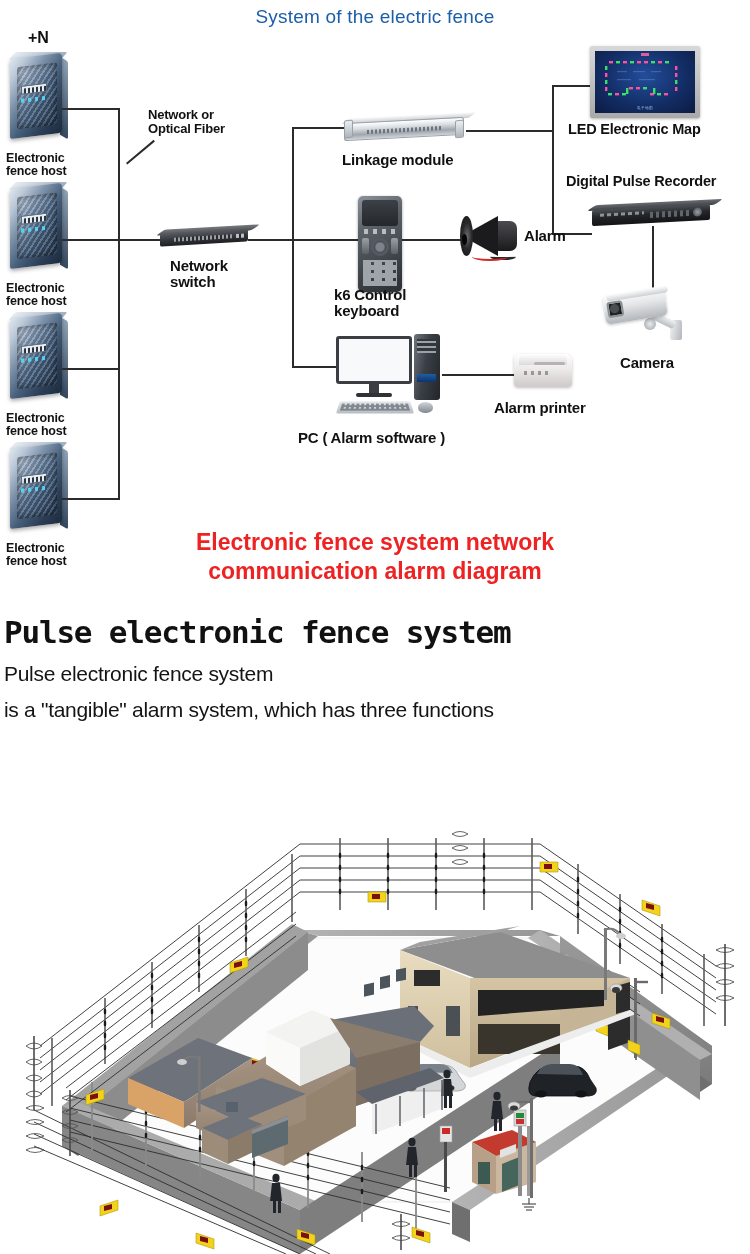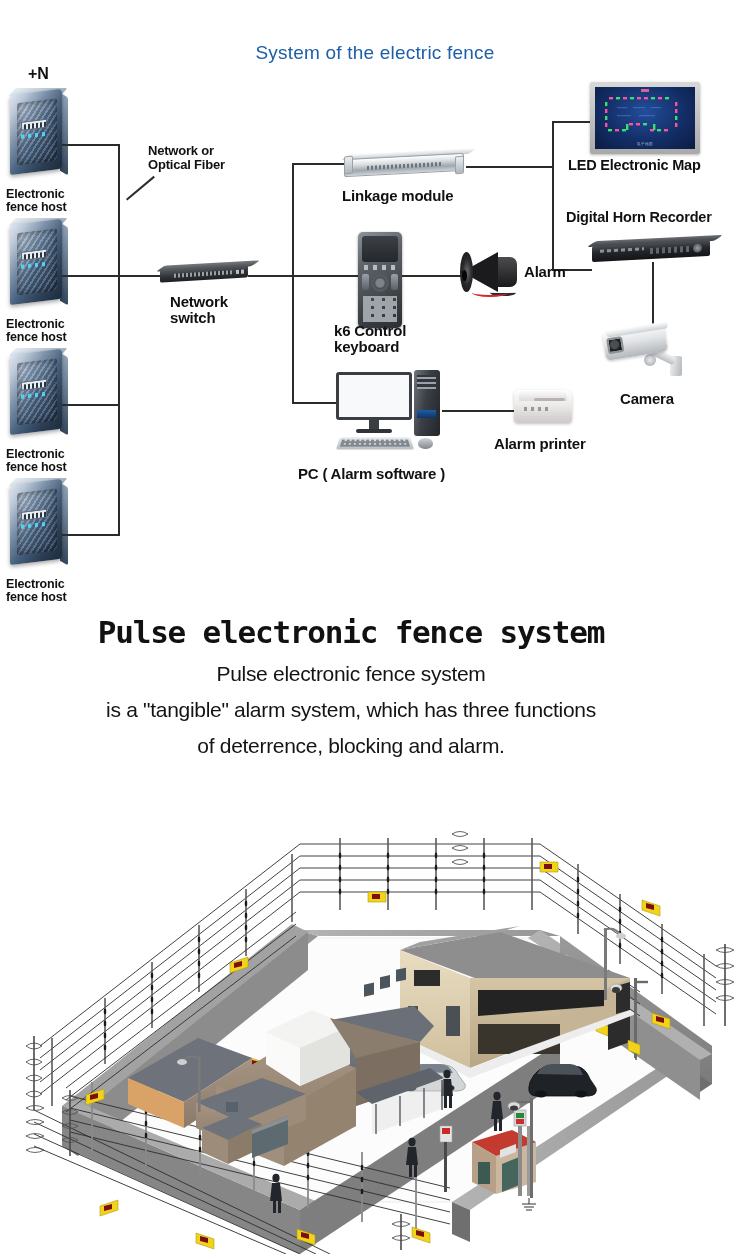--- a/index.html
+++ b/index.html
@@ -13,21 +13,20 @@
     position: relative;
     font-family: "Liberation Sans", sans-serif;
     overflow: hidden;
   }
 
   
   #diagram-section {
     position: absolute; left: 0; top: 0;
     width: 750px; height: 600px;
     background: #fff;
-    margin-top: 36px;
   }
   #diagram-title {
     position: absolute; left: 0; top: 6px; width: 750px;
     text-align: center;
     font-size: 19px;
     color: #1c5fa8;
     font-family: "Liberation Sans", sans-serif;
     letter-spacing: .2px;
   }
   .dg-label {
@@ -378,22 +377,22 @@
     background: linear-gradient(100deg,#f2f3f4,#b2b6ba);
     border-radius:2px;
   }
   .cam-joint {
     position:absolute; left:46px; top:30px; width:12px; height:12px;
     border-radius:50%; background: radial-gradient(#e8eaec,#9aa0a5);
   }
 
   
   #headline-section {
-    position: absolute; left:12px; top: 600px; width:678px; height:210px;
-    text-align:center;
+    position: absolute; left:4px; top: 600px; width:678px; height:210px;
+    text-align:left;
   }
   #h-title {
     margin-top: 14px;
     font-family: "DejaVu Sans Mono", monospace;
     font-weight: 700;
     font-size: 31px;
     letter-spacing: -1.2px;
     color:#111;
   }
   .h-line {
@@ -560,21 +559,21 @@
               </g>
             </g>
           </svg>
         </div>
         <div class="lm-cap">电子地图</div>
       </div>
     </div>
   </div>
   <div class="dg-label" style="left:568px; top:122px; font-size:14.5px;">LED Electronic Map</div>
 
-  <div class="dg-label" style="left:566px; top:174px; font-size:14.5px;">Digital Horn Recorder</div>
+  <div class="dg-label" style="left:566px; top:174px; font-size:14.5px;">Digital Pulse Recorder</div>
   <div class="dvr-dev" style="left:592px; top:200px;">
     <div class="dvr-top"></div>
     <div class="dvr-face">
       <div class="dvr-txt"></div>
       <div class="dvr-btns"></div>
       <div class="dvr-knob"></div>
     </div>
   </div>
 
   <div class="wire v" style="left:652px; top:226px; height:74px;"></div>
@@ -638,29 +637,30 @@
       <div class="pr-lid"></div>
       <div class="pr-slot"></div>
       <div class="pr-btns"></div>
     </div>
   </div>
   <div class="dg-label" style="left:494px; top:400px; font-size:15px;">Alarm printer</div>
 
   <div style="position:absolute; left:0; top:528px; width:750px; text-align:center;
               font-family:'Liberation Sans',sans-serif; font-weight:700; font-size:23px;
               color:#ee2222; line-height:1.25;">
+    <div>Electronic fence system network</div>
+    <div>communication alarm diagram</div>
   </div>
 
 </div>
 
 <div id="headline-section">
   <div id="h-title">Pulse electronic fence system</div>
   <div class="h-line">Pulse electronic fence system</div>
   <div class="h-line">is a "tangible" alarm system, which has three functions</div>
-  <div class="h-line">of deterrence, blocking and alarm.</div>
 </div>
 
 <div id="scene-section">
   <svg id="scene-svg" width="750" height="444" viewBox="0 0 750 444">
     <defs>
       <linearGradient id="wallFront" x1="0" y1="0" x2="0" y2="1">
         <stop offset="0%" stop-color="#9a9a9a"></stop>
           <stop offset="100%" stop-color="#7b7b7b"></stop>
       </linearGradient>
       <linearGradient id="wallTop" x1="0" y1="0" x2="1" y2="0">

